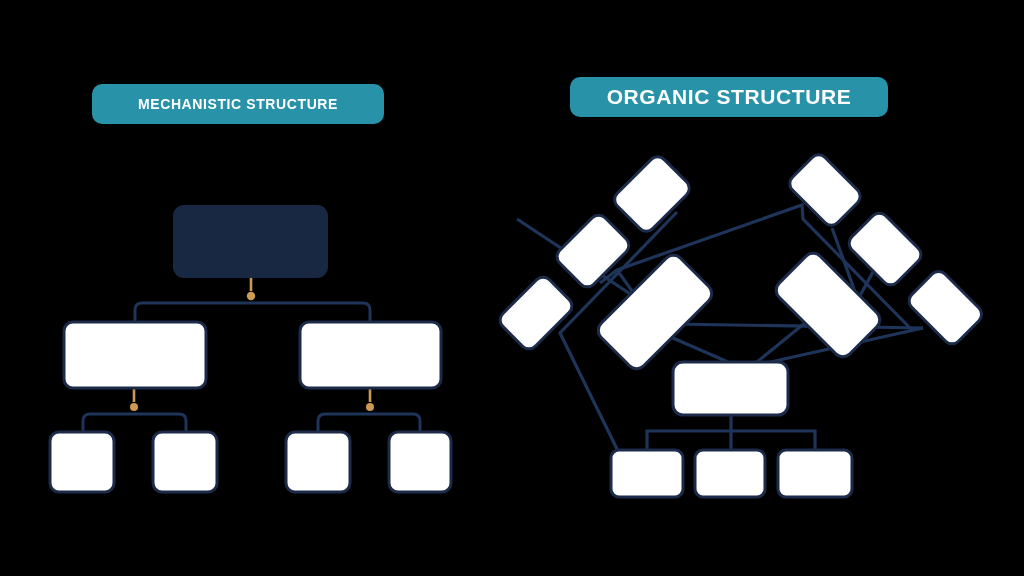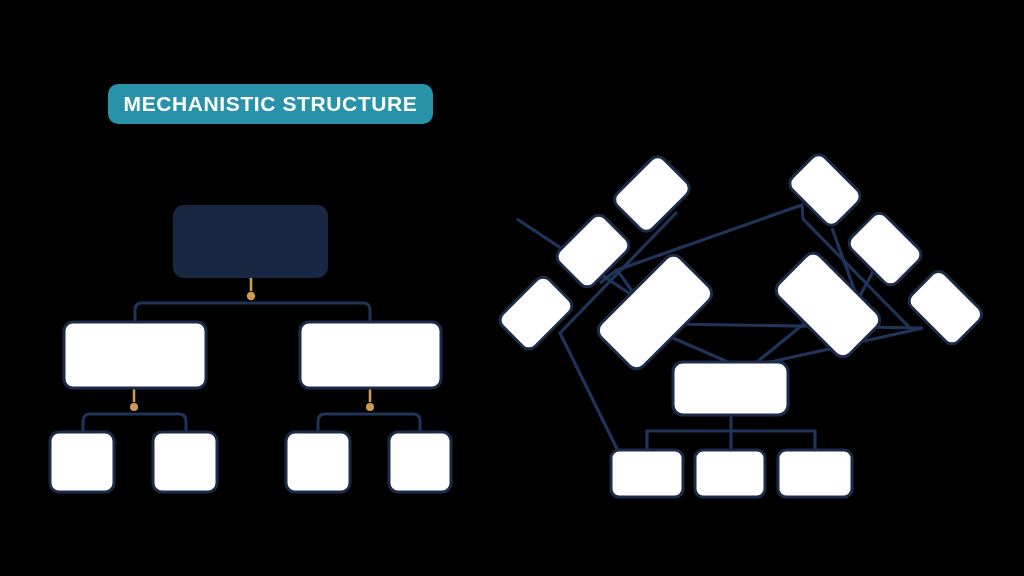--- a/index.html
+++ b/index.html
@@ -1,21 +1,21 @@
 <!DOCTYPE html>
 <html style="--background: #000000; --teal: #2892a8; --navy: #1c2b49; --root_navy: #192842; --line: #1f3459; --orange: #cc9a52; --white: #ffffff;"><head>
 <meta charset="utf-8">
 <style>
   html,body{margin:0;padding:0;background:#000;}
   .stage{position:relative;width:1024px;height:576px;background:var(--background,#000);overflow:hidden;font-family:"Liberation Sans",sans-serif;}
   .stage svg{position:absolute;left:0;top:0;}
   .banner{position:absolute;display:flex;align-items:center;justify-content:center;
           background:var(--teal,#2892a8);color:#fff;font-weight:bold;
           border-radius:10px;letter-spacing:.6px;white-space:nowrap;}
-  .banner-left{left:92px;top:84px;width:325px;height:40px;font-size:21px;margin-left:16px;}
+  .banner-left{left:92px;top:84px;width:292px;height:40px;font-size:14px;}
   .banner-right{left:570px;top:77px;width:318px;height:40px;font-size:21px;}
 
   .mline{stroke:var(--line,#1f3459);stroke-width:3;fill:none;}
   .oline{stroke:var(--line,#1f3459);stroke-width:3.2;fill:none;}
   .wbox{fill:var(--white,#fff);stroke:var(--navy,#1c2b49);stroke-width:3;}
   .rootbox{fill:var(--root_navy,#192842);}
   .ostem{stroke:var(--orange,#cc9a52);stroke-width:2.6;fill:none;}
   .odot{fill:var(--orange,#cc9a52);}
 </style>
 </head>
@@ -75,14 +75,17 @@
       <rect class="wbox" x="673" y="362" width="115" height="53" rx="10"></rect>
       <rect class="wbox" x="611" y="450" width="72" height="47" rx="8"></rect>
       <rect class="wbox" x="695" y="450" width="70" height="47" rx="8"></rect>
       <rect class="wbox" x="778" y="450" width="74" height="47" rx="8"></rect>
     </g>
   </svg>
 
   <div class="banner banner-left">
     <span>MECHANISTIC STRUCTURE</span>
   </div>
+  <div class="banner banner-right">
+    <span>ORGANIC STRUCTURE</span>
+  </div>
 
 </div>
 
 </body></html>

